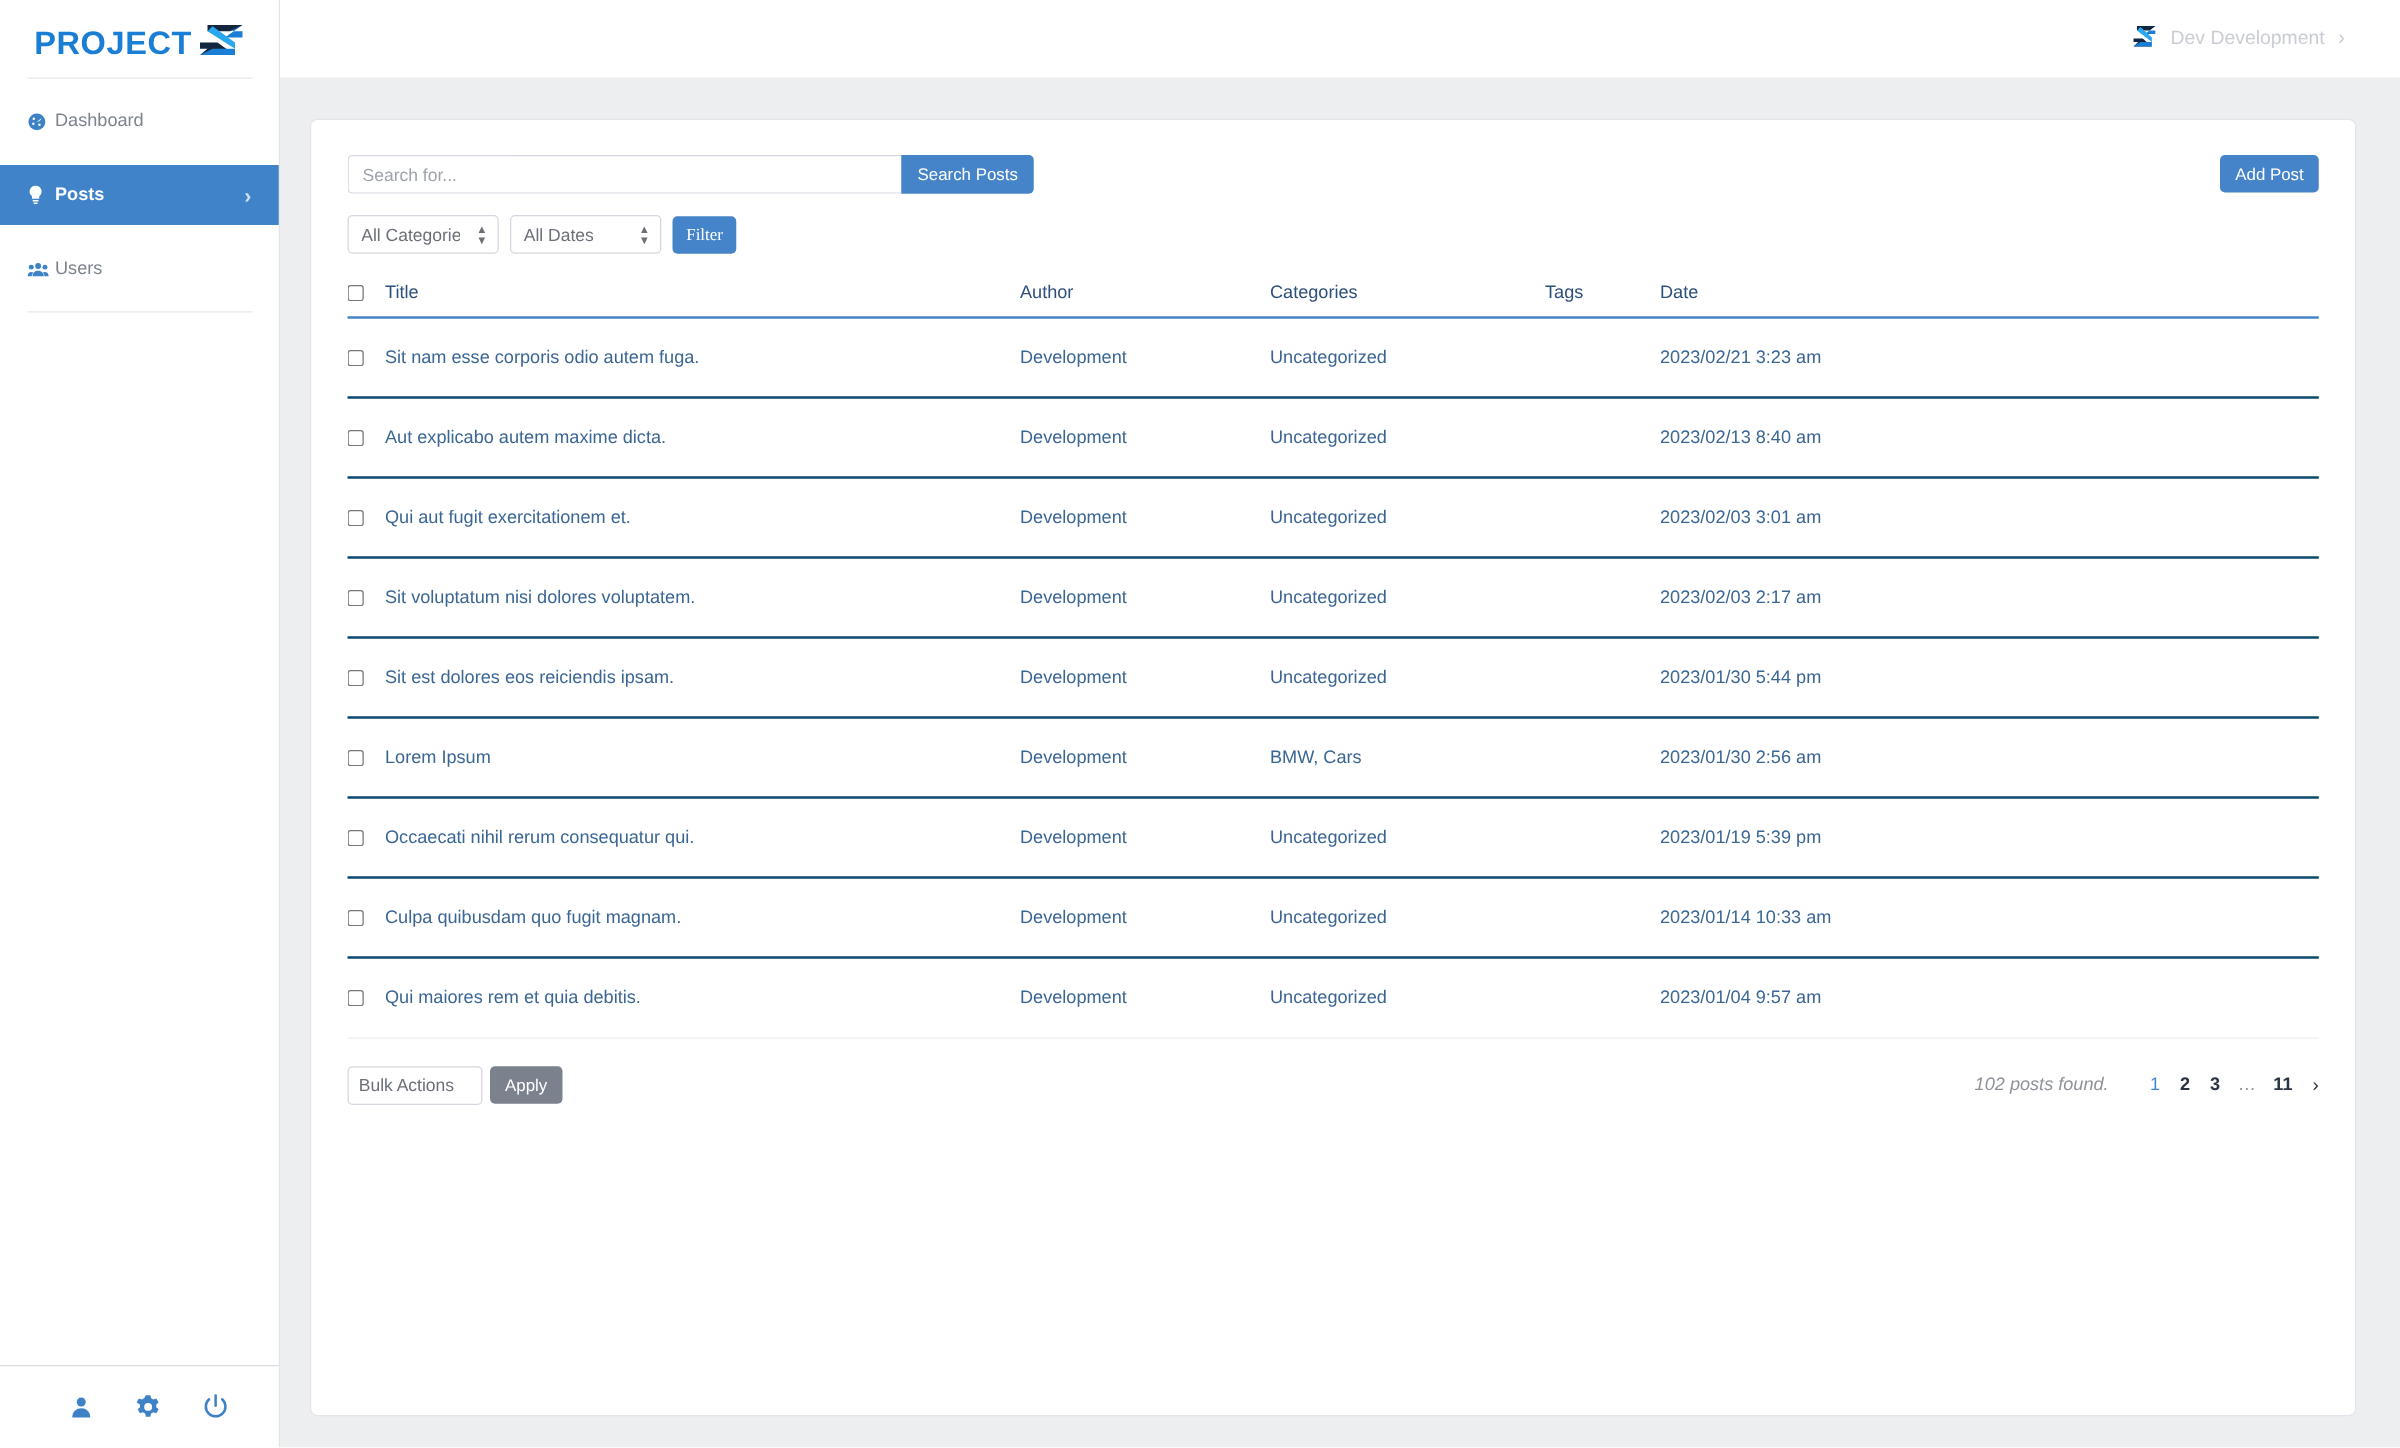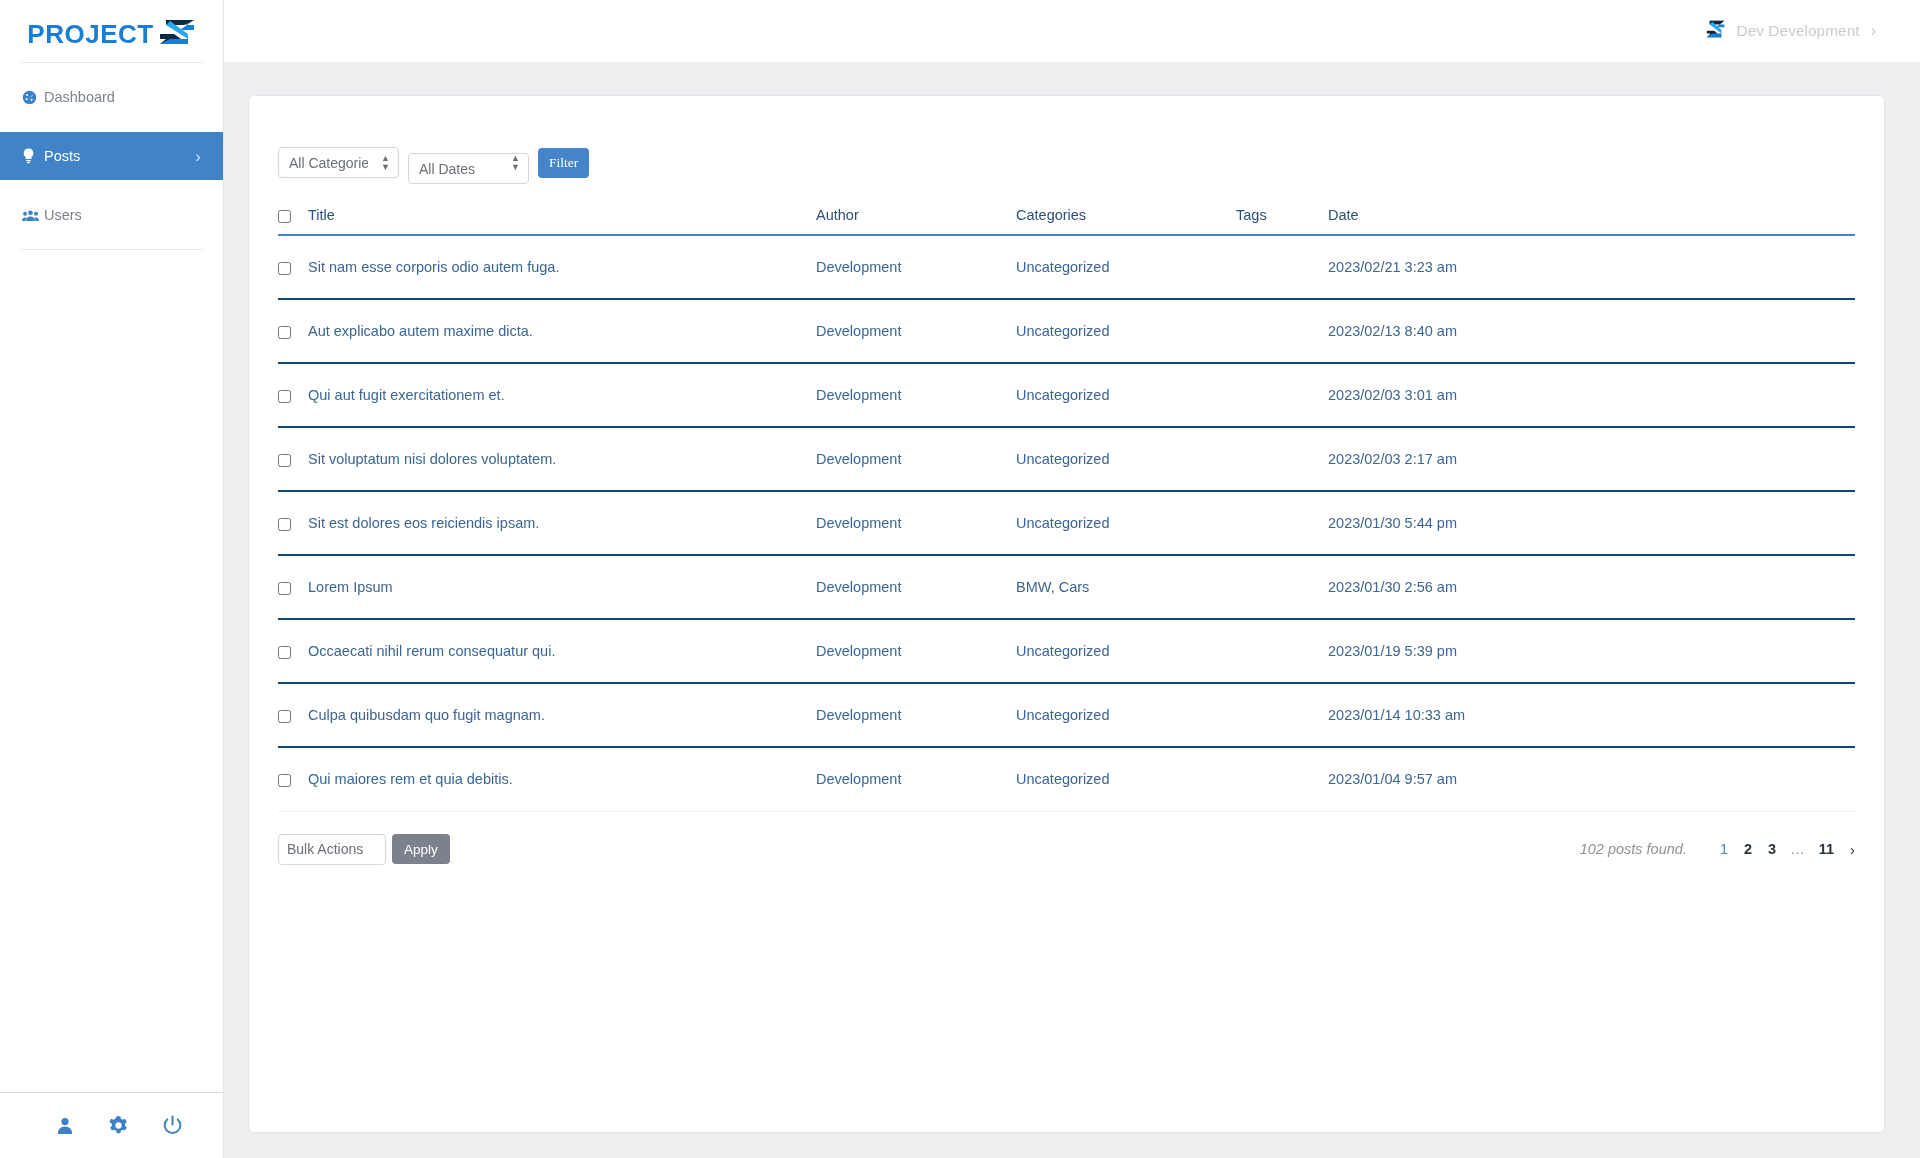--- a/index.html
+++ b/index.html
@@ -63,21 +63,21 @@
     width: 22px;
     display: inline-flex;
     align-items: center;
     justify-content: flex-start;
     color: #4083c8;
     flex: 0 0 22px;
   }
   .nav-item.active {
     background: #4083c8;
     color: #ffffff;
-    font-weight: normal;
+    font-weight: bold;
     height: 48px;
   }
   .nav-item.active .nav-icon { color: #ffffff; }
   .nav-item.spaced { margin-top: 14px; }
   .nav-chevron {
     position: absolute;
     right: 22px;
     color: #cfe0f1;
     font-size: 17px;
     line-height: 1;
@@ -202,21 +202,21 @@
     border-radius: 4px;
     background: #ffffff;
     font-size: 14px;
     color: #6b7078;
     padding: 0 30px 0 10px;
     font-family: "Liberation Sans", sans-serif;
     cursor: pointer;
     outline: none;
   }
   #cat-select { width: 121px; }
-  #date-select { width: 121px; margin-top: 12px; }
+  #date-select { width: 121px; }
   .sel-arrow {
     position: absolute;
     right: 9px; top: 50%;
     transform: translateY(-50%);
     pointer-events: none;
     color: #6b7078;
     font-size: 9px;
     line-height: 9px;
     text-align: center;
   }
@@ -425,20 +425,27 @@
         </svg>
       </span>
       <span>Dev Development</span>
       <span class="um-chevron">›</span>
     </div>
   </header>
 
   <main id="content">
     <section id="card">
 
+      <div class="toolbar-row">
+        <div class="search-group">
+          <input id="search-input" type="text" placeholder="Search for..." style="">
+          <button id="search-button">Search Posts</button>
+        </div>
+        <button id="add-post-button">Add Post</button>
+      </div>
 
       <div class="filter-row">
         <span class="sel-wrap">
           <select id="cat-select" class="sel">
             <option>All Categories</option>
           </select>
           <span class="sel-arrow">▲<br>▼</span>
         </span>
         <span class="sel-wrap">
           <select id="date-select" class="sel">

